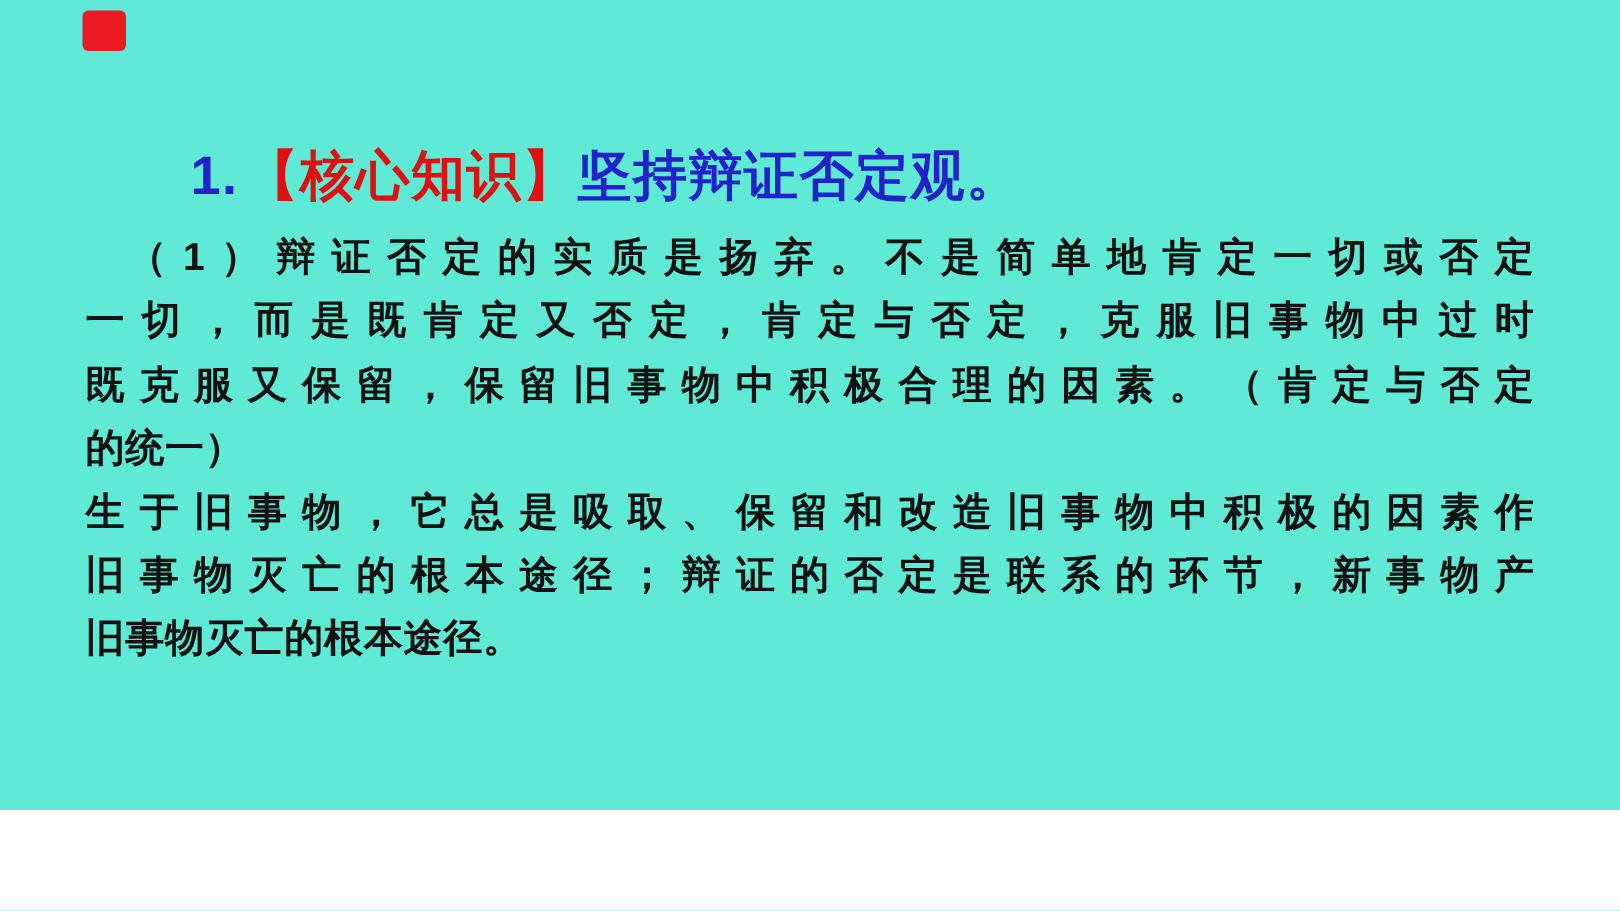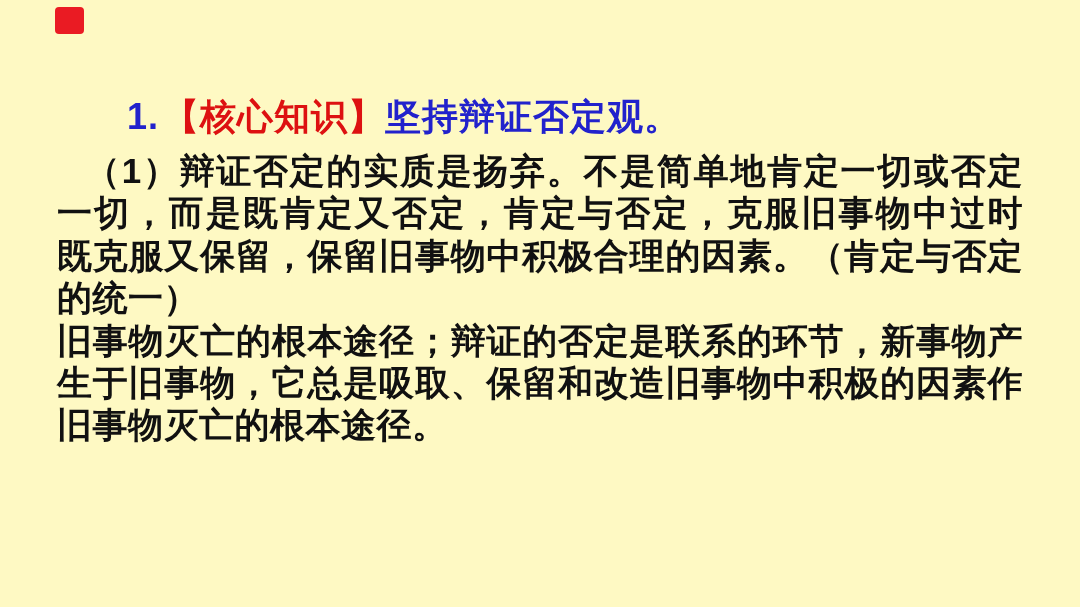--- a/index.html
+++ b/index.html
@@ -3,21 +3,21 @@
 <meta charset="utf-8">
 <style>
   html, body { margin: 0; padding: 0; }
   body {
     width: 1080px; height: 607px;
     background: #ffffff;
     overflow: hidden;
     font-family: "Liberation Sans", sans-serif;
     position: relative;
   }
-  .slide { position: absolute; left: 0; top: 0; width: 1080px; height: 607px; background: #fef9c3; }
+  .slide { position: absolute; left: 0; top: 0; width: 1080px; height: 540px; background: #5eead4; }
   .marker {
     position: absolute; left: 55px; top: 7px;
     width: 29px; height: 27px;
     background: #ea1b23;
     border-radius: 4px;
   }
   .content {
     position: absolute; left: 57px; top: 95px; width: 966px;
     font-weight: 700;
     color: #111111;
@@ -28,21 +28,21 @@
     margin-bottom: 11px;
     text-indent: 70px;
     white-space: nowrap;
     letter-spacing: 1px;
   }
   .t-num  { color: #2222cc; padding-right: 4px; }
   .t-hl   { color: #dd1111; }
   .t-rest { color: #2222cc; }
   .para { margin: 0; }
   .line {
-    font-size: 35px;
+    font-size: 26px;
     line-height: 42.4px;
     text-align: justify;
     text-align-last: justify;
     letter-spacing: 0.5px;
   }
   .line.no-fill { text-align-last: left; }
   .line.indent { text-indent: 28px; }
 </style>
 </head>
 <body>
@@ -58,19 +58,19 @@
     </div>
 
     <div class="para">
       <div class="line indent">（1）辩证否定的实质是扬弃。不是简单地肯定一切或否定</div>
       <div class="line">一切，而是既肯定又否定，肯定与否定，克服旧事物中过时</div>
       <div class="line">既克服又保留，保留旧事物中积极合理的因素。（肯定与否定</div>
       <div class="line no-fill">的统一）</div>
     </div>
 
     <div class="para">
+      <div class="line">生于旧事物，它总是吸取、保留和改造旧事物中积极的因素作</div>
       <div class="line">旧事物灭亡的根本途径；辩证的否定是联系的环节，新事物产</div>
-      <div class="line">生于旧事物，它总是吸取、保留和改造旧事物中积极的因素作</div>
       <div class="line no-fill">旧事物灭亡的根本途径。</div>
     </div>
 
   </div>
 </div>
 
 </body></html>

